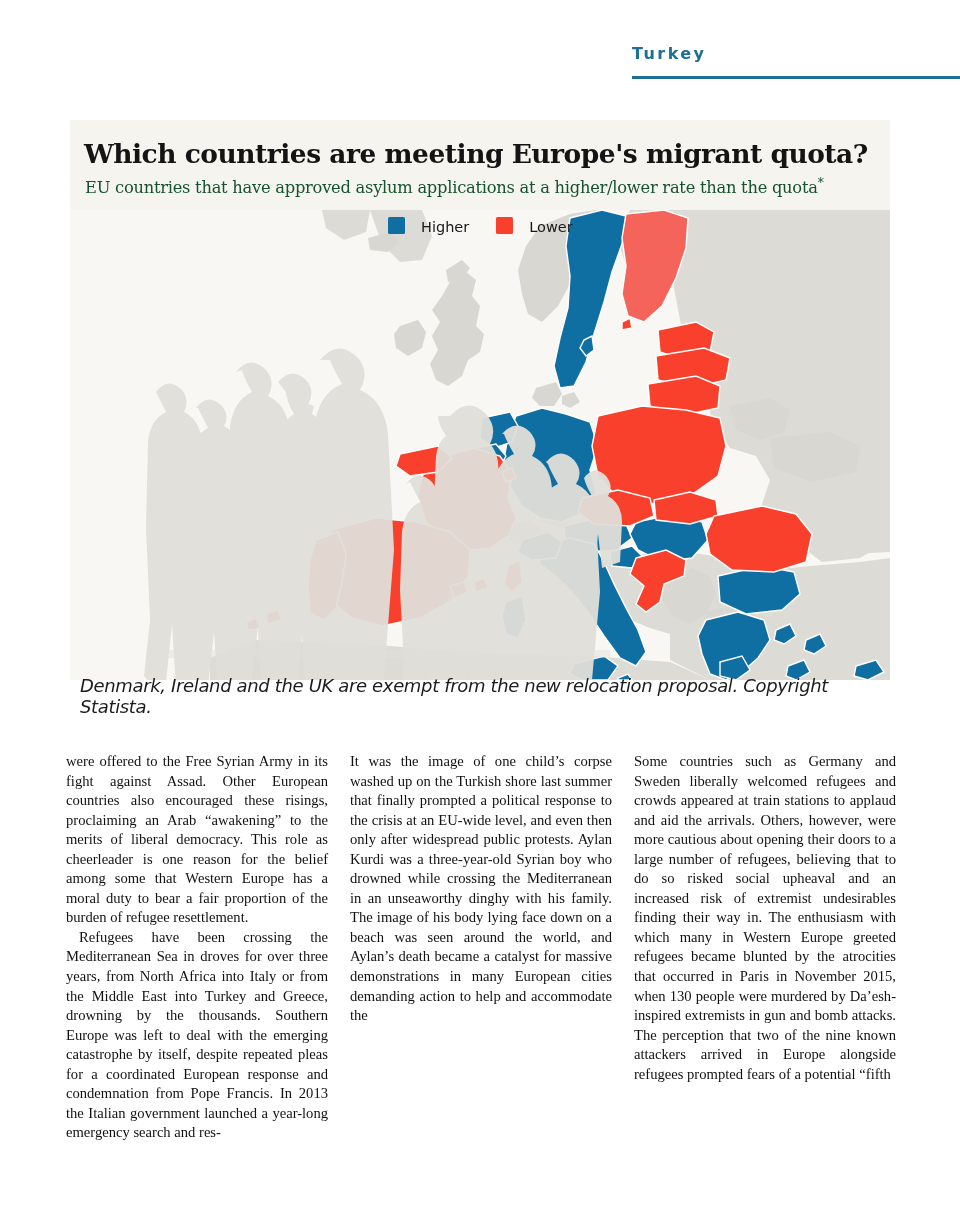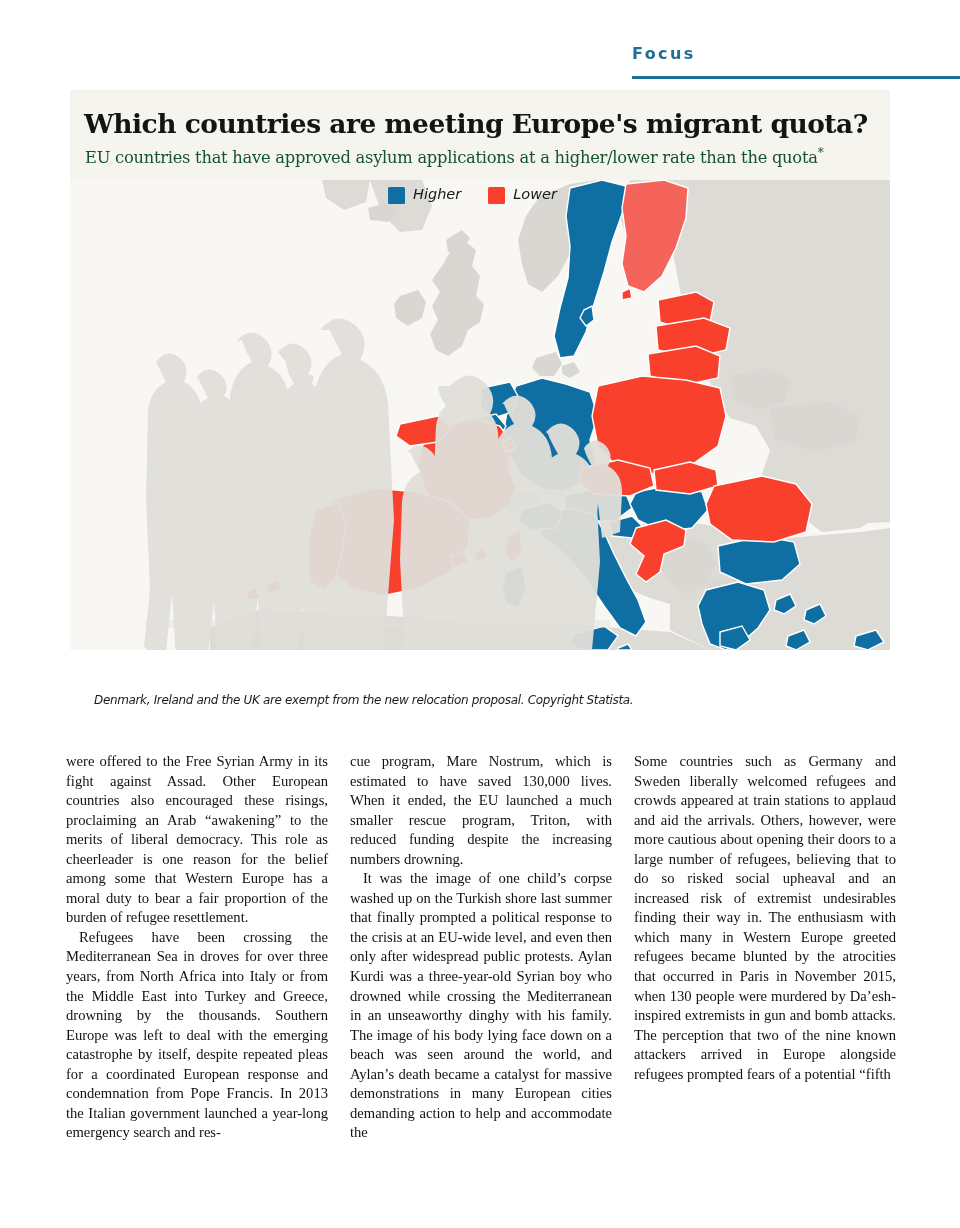--- a/index.html
+++ b/index.html
@@ -37,21 +37,21 @@
     top: 76px;
     width: 328px;
     height: 2.5px;
     background: #1d6f96;
   }
 
   
   .infographic {
     position: absolute;
     left: 70px;
-    top: 90px;
+    top: 120px;
     width: 820px;
     height: 560px;
     background: #f6f4ef;
     overflow: hidden;
   }
   .ig-title {
     position: absolute;
     left: 14px;
     top: 18px;
     width: 800px;
@@ -81,23 +81,22 @@
     position: absolute;
     left: 318px;
     top: 97px;
     display: flex;
     align-items: center;
     gap: 27px;
     z-index: 6;
   }
   .legend-item {
     display: flex;
-    align-items: flex-start;
-    gap: 8px;
-    font-style: italic;
+    align-items: flex-end;
+    gap: 16px;
   }
   .legend-swatch {
     width: 17px;
     height: 17px;
     border-radius: 1.5px;
     display: block;
   }
   .legend-label {
     font-family: "DejaVu Sans", sans-serif;
     font-size: 14.5px;
@@ -111,29 +110,28 @@
     left: 0;
     top: 90px;
     width: 820px;
     height: 470px;
   }
   .map-wrap svg { display: block; width: 820px; height: 470px; }
 
   
   .caption {
     position: absolute;
-    left: 94px;
+    left: 80px;
     top: 675px;
     width: 800px;
     font-family: "DejaVu Sans", sans-serif;
     font-style: italic;
-    font-size: 12px;
+    font-size: 18px;
     color: #1c1c1c;
     letter-spacing: -0.35px;
-    margin-top: 18px;
   }
 
   
   .columns {
     position: absolute;
     left: 66px;
     top: 710px;
     width: 830px;
     height: 430px;
     display: flex;
@@ -182,21 +180,21 @@
     font-size: 18px;
     color: #ef4444;
   }
 </style>
 </head>
 <body>
 
 <div class="page">
 
   <div class="runhead">
-    <div class="runhead-label">Focus</div>
+    <div class="runhead-label">Turkey</div>
   </div>
   <div class="runhead-rule"></div>
 
   <div class="infographic">
 
     <div class="ig-title">Which countries are meeting Europe's migrant quota?</div>
 
     <div class="ig-subtitle"><span>EU countries that have approved asylum applications at a higher/lower rate than the quota</span><span class="star">*</span></div>
 
     <div class="ig-legend">
@@ -404,21 +402,20 @@
   </div>
 
   <div class="caption">Denmark, Ireland and the UK are exempt from the new relocation proposal. Copyright Statista.</div>
 
   <div class="columns">
     <div class="col">
       <p>were offered to the Free Syrian Army in its fight against Assad. Other European countries also encouraged these risings, proclaiming an Arab “awakening” to the merits of liberal democracy. This role as cheerleader is one reason for the belief among some that Western Europe has a moral duty to bear a fair proportion of the burden of refugee resettlement.</p>
       <p>Refugees have been crossing the Mediterranean Sea in droves for over three years, from North Africa into Italy or from the Middle East into Turkey and Greece, drowning by the thousands. Southern Europe was left to deal with the emerging catastrophe by itself, despite repeated pleas for a coordinated European response and condemnation from Pope Francis. In 2013 the Italian government launched a year-long emergency search and res-</p>
     </div>
     <div class="col">
-      <p>cue program, Mare Nostrum, which is estimated to have saved 130,000 lives. When it ended, the EU launched a much smaller rescue program, Triton, with reduced funding despite the increasing numbers drowning.</p>
       <p>It was the image of one child’s corpse washed up on the Turkish shore last summer that finally prompted a political response to the crisis at an EU-wide level, and even then only after widespread public protests. Aylan Kurdi was a three-year-old Syrian boy who drowned while crossing the Mediterranean in an unseaworthy dinghy with his family. The image of his body lying face down on a beach was seen around the world, and Aylan’s death became a catalyst for massive demonstrations in many European cities demanding action to help and accommodate the</p>
     </div>
     <div class="col">
       <p>Some countries such as Germany and Sweden liberally welcomed refugees and crowds appeared at train stations to applaud and aid the arrivals. Others, however, were more cautious about opening their doors to a large number of refugees, believing that to do so risked social upheaval and an increased risk of extremist undesirables finding their way in. The enthusiasm with which many in Western Europe greeted refugees became blunted by the atrocities that occurred in Paris in November 2015, when 130 people were murdered by Da’esh-inspired extremists in gun and bomb attacks. The perception that two of the nine known attackers arrived in Europe alongside refugees prompted fears of a potential “fifth</p>
     </div>
   </div>
 
   <div class="footer">
     <span class="f-date">March 2016</span>
     <span class="f-brand"><span class="b1">Multi</span><span class="b2">Lingual</span></span>

